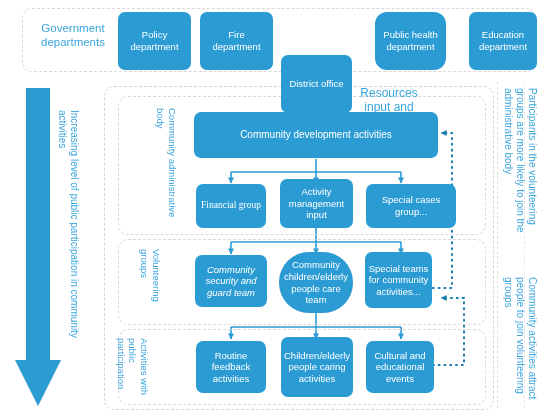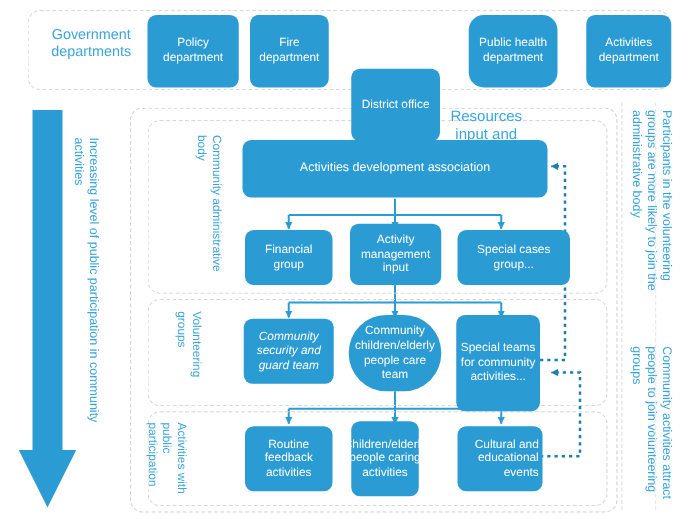--- a/index.html
+++ b/index.html
@@ -90,45 +90,45 @@
   <div class="dashbox" style="left:118px;top:239px;width:366px;height:84px;"></div>
 
   <div class="dashbox" style="left:118px;top:329px;width:366px;height:74px;"></div>
 
   <div class="lbl" style="left:28px;top:22px;width:90px;font-size:11.5px;"><span>Government departments</span></div>
 
   <div class="node" style="left:106px;top:12px;width:73px;height:58px;font-size:9.5px;margin-left:12px;">
       <span>Policy department</span>
     </div>
 
-  <div class="node" style="left:200px;top:12px;width:63px;height:58px;font-size:9.5px;">
+  <div class="node" style="left:200px;top:12px;width:73px;height:58px;font-size:9.5px;">
       <span>Fire department</span>
     </div>
 
   <div class="node" style="left:281px;top:12px;width:71px;height:58px;font-size:9.5px;margin-top:43px;">
       <span>District office</span>
     </div>
 
   <div class="node" style="left:375px;top:12px;width:71px;height:58px;font-size:9.5px;border-radius:12px;">
       <span>Public health department</span>
     </div>
 
   <div class="node" style="left:469px;top:12px;width:68px;height:58px;font-size:9.5px;">
-      <span>Activities department</span>
+      <span>Education department</span>
     </div>
 
   <div class="lbl" style="left:353px;top:68px;width:72px;font-size:12px;margin-top:18px;"><span>Resources input and feedback</span></div>
 
   <div class="vlbl" style="left:178px;top:108px;font-size:9.5px;transform:rotate(90deg);width:118px;white-space:normal;text-align:left;"><span>Community administrative body</span></div>
 
   <div class="node" style="left:194px;top:112px;width:244px;height:46px;font-size:10px;">
-      <span>Activities development association</span>
+      <span>Community development activities</span>
     </div>
 
-  <div class="node" style="left:196px;top:184px;width:70px;height:44px;font-size:9.5px;">
+  <div class="node" style="left:196px;top:184px;width:70px;height:44px;font-size:9.5px;font-family:Liberation Serif, serif;">
       <span>Financial group</span>
     </div>
 
   <div class="node" style="left:280px;top:179px;width:73px;height:49px;font-size:9.5px;">
       <span>Activity management input</span>
     </div>
 
   <div class="node" style="left:366px;top:184px;width:90px;height:44px;font-size:9.5px;">
       <span>Special cases group...</span>
     </div>
@@ -136,35 +136,35 @@
   <div class="vlbl" style="left:162px;top:249px;font-size:9.5px;transform:rotate(90deg);width:66px;white-space:normal;text-align:left;"><span>Volunteering groups</span></div>
 
   <div class="node" style="left:195px;top:255px;width:72px;height:52px;font-size:9.5px;font-style:italic;">
       <span>Community security and guard team</span>
     </div>
 
   <div class="node" style="left:279px;top:252px;width:74px;height:61px;font-size:9.5px;border-radius:30px;">
       <span>Community children/elderly people care team</span>
     </div>
 
-  <div class="node" style="left:365px;top:252px;width:67px;height:77px;font-size:9.5px;">
+  <div class="node" style="left:365px;top:252px;width:67px;height:56px;font-size:9.5px;">
       <span>Special teams for community activities...</span>
     </div>
 
   <div class="vlbl" style="left:150px;top:338px;font-size:9.5px;transform:rotate(90deg);width:62px;white-space:normal;text-align:left;"><span>Activities with public participation</span></div>
 
   <div class="node" style="left:196px;top:341px;width:70px;height:52px;font-size:9.5px;">
       <span>Routine feedback activities</span>
     </div>
 
-  <div class="node" style="left:281px;top:337px;width:54px;height:60px;font-size:9.5px;">
+  <div class="node" style="left:281px;top:337px;width:72px;height:60px;font-size:9.5px;">
       <span>Children/elderly people caring activities</span>
     </div>
 
-  <div class="node" style="left:366px;top:341px;width:68px;height:52px;font-size:9.5px;text-align:right;">
+  <div class="node" style="left:366px;top:341px;width:68px;height:52px;font-size:9.5px;">
       <span>Cultural and educational events</span>
     </div>
 
   <svg style="position:absolute;left:14px;top:88px;width:48px;height:320px;" viewBox="0 0 48 320">
     <path d="M12,0 L36,0 L36,272 L47,272 L24,318 L1,272 L12,272 Z" fill="#2b9bd4"></path>
   </svg>
 
   <div class="vlbl" style="left:80px;top:110px;font-size:10px;transform:rotate(90deg);width:265px;white-space:normal;text-align:left;color:#3aa5dd;"><span>Increasing level of public participation in community activities</span></div>
 
   <div class="vlbl" style="left:538px;top:88px;font-size:10px;transform:rotate(90deg);width:170px;white-space:normal;text-align:left;"><span>Participants in the volunteering groups are more likely to join the administrative body</span></div>

